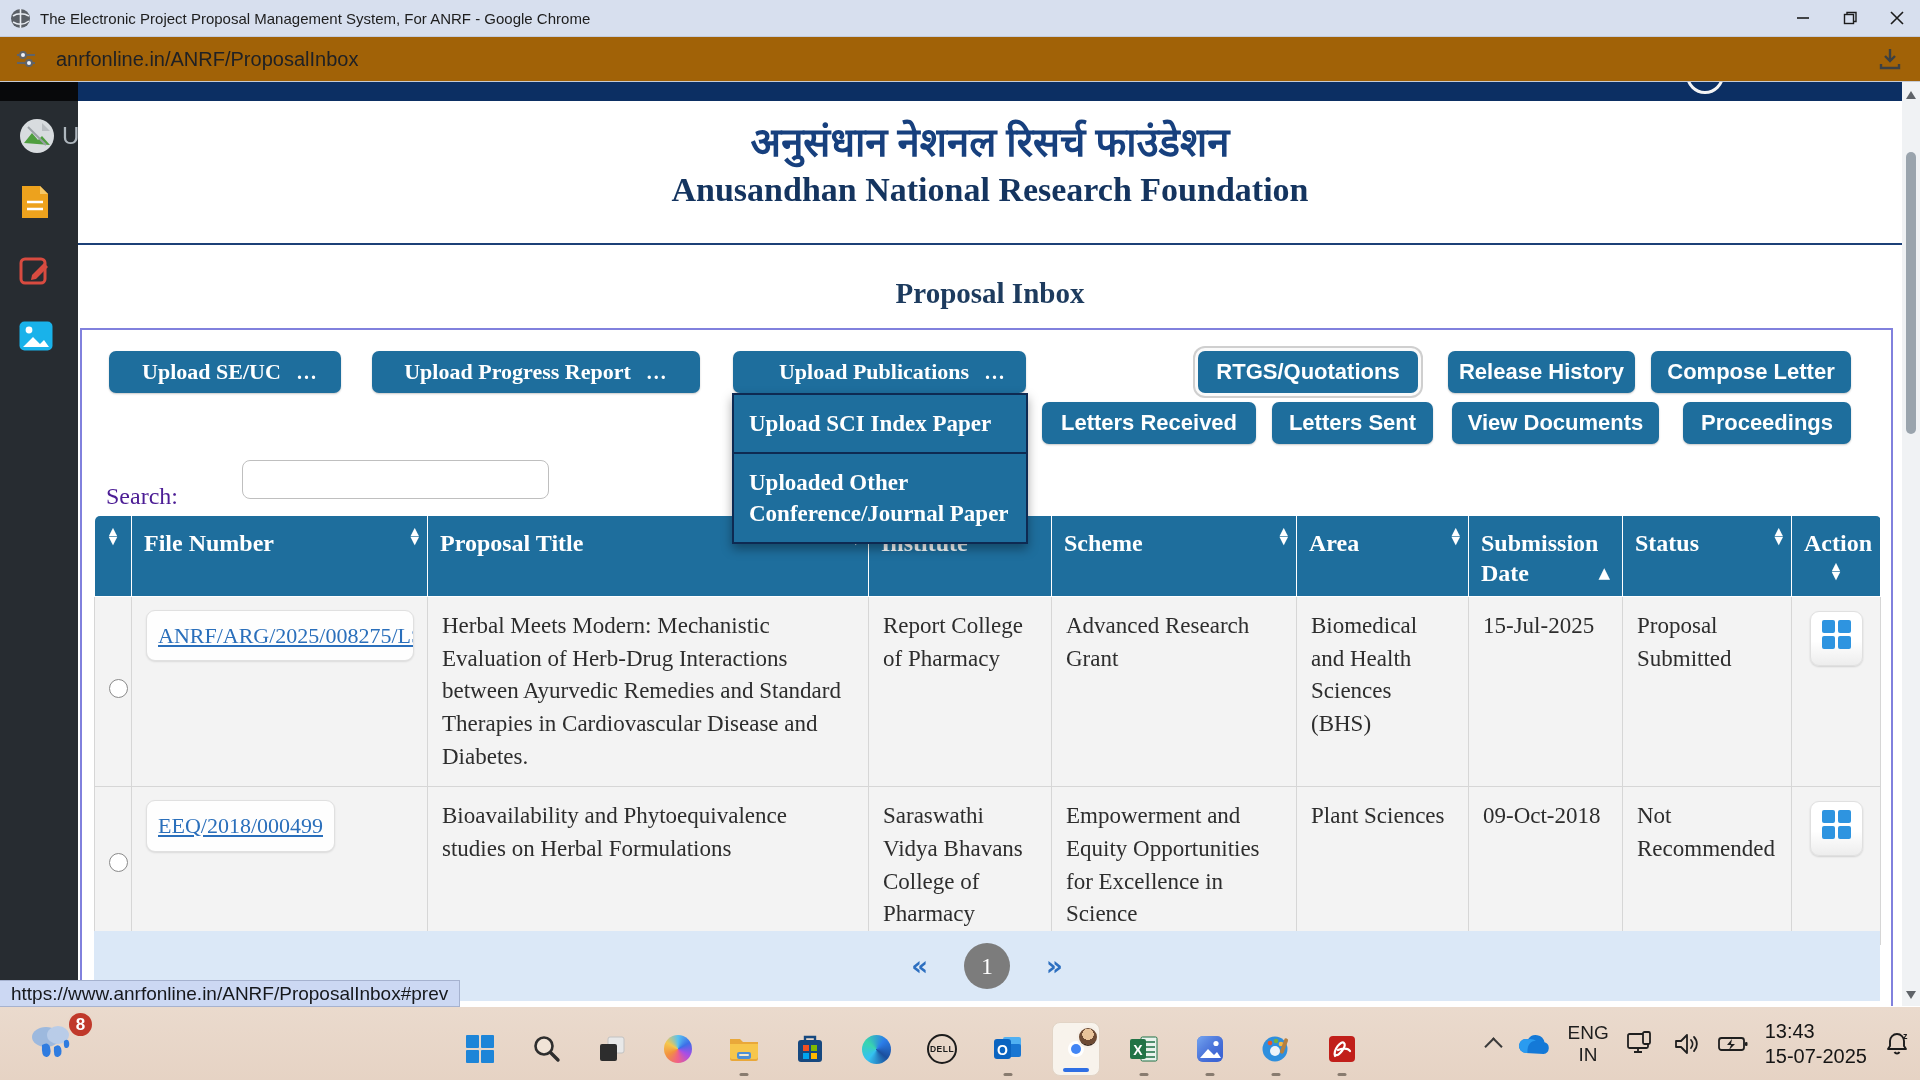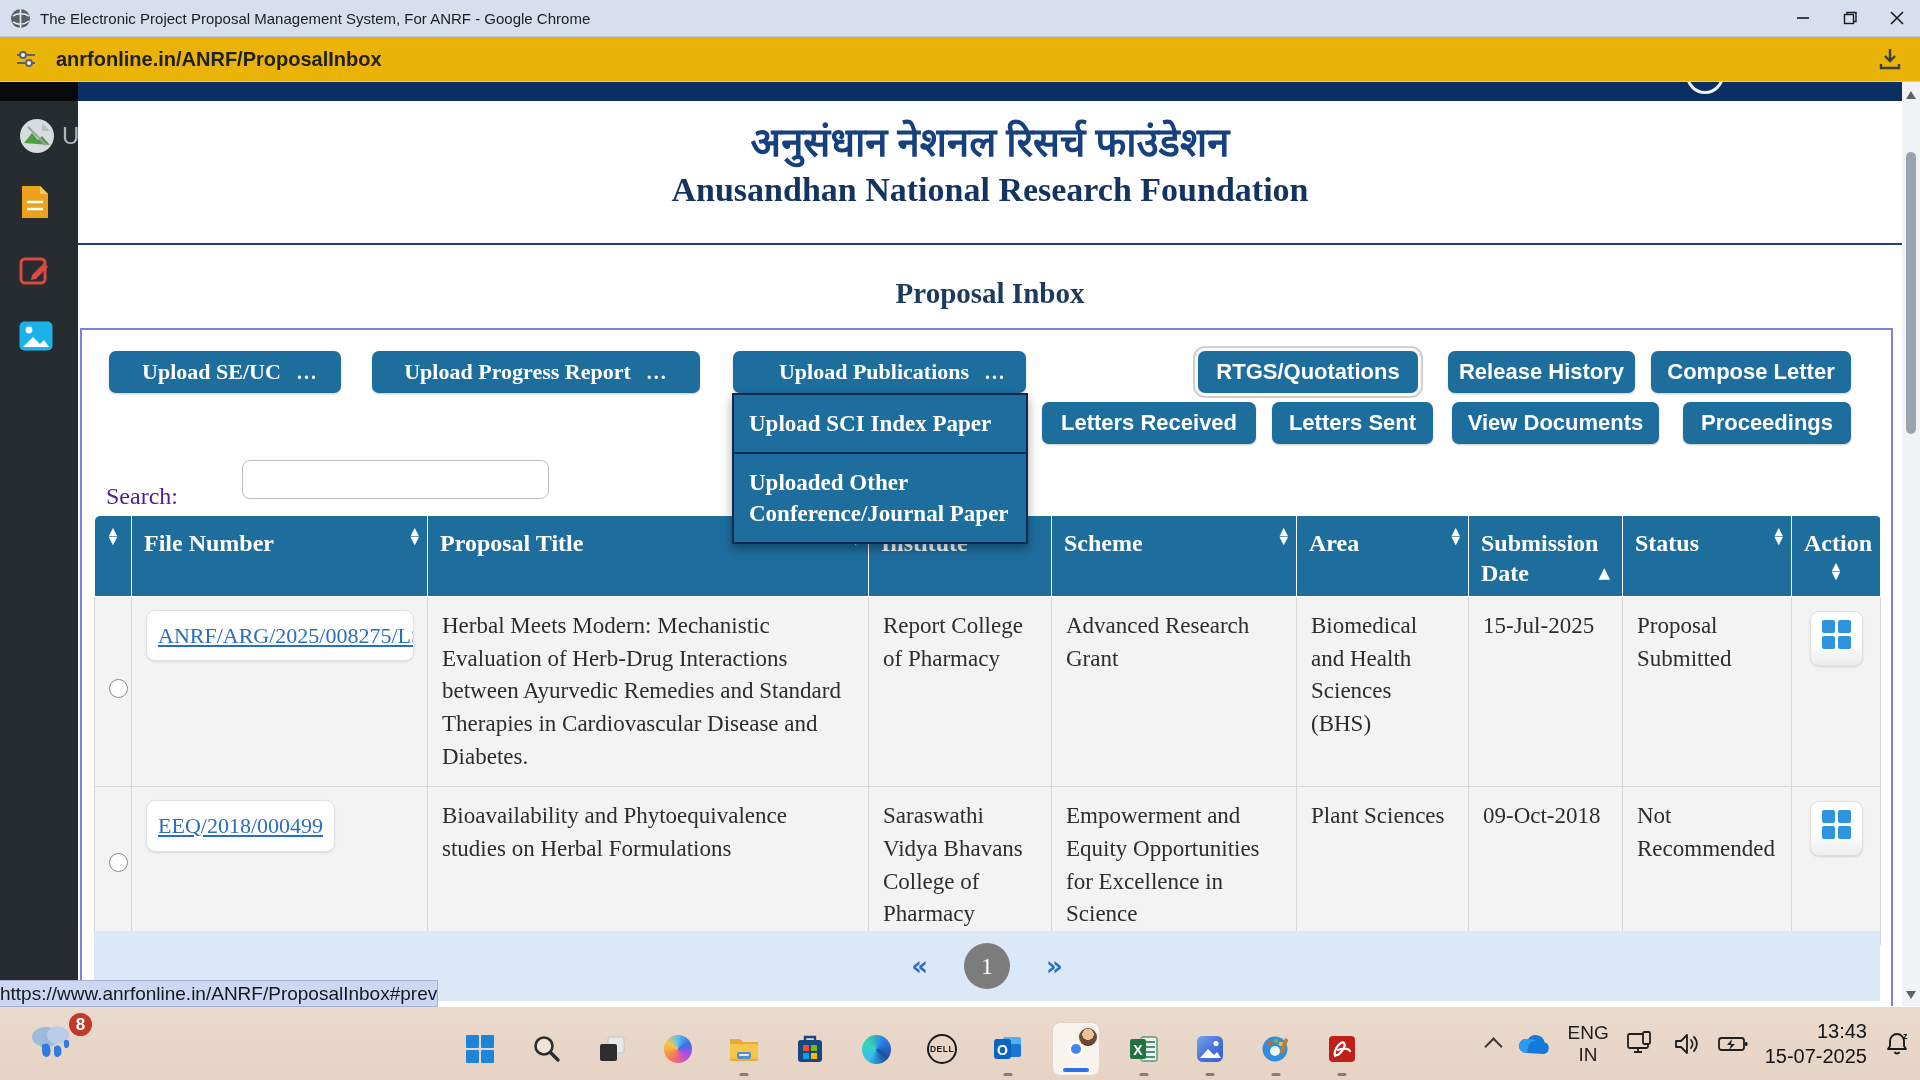--- a/index.html
+++ b/index.html
@@ -7,22 +7,22 @@
   body { position:relative; overflow:hidden; background:#fff; font-family:"Liberation Sans",sans-serif; }
 
   
   .titlebar { position:absolute; top:0; left:0; width:1920px; height:37px; background:#d7dfee;
     display:flex; align-items:center; border-bottom:1px solid #c2cbdd; }
   .titlebar .favicon { margin-left:10px; }
   .wtitle { margin-left:9px; font-size:15px; color:#1d1d1d; }
   .wcontrols { margin-left:auto; display:flex; height:100%; }
   .wbtn { width:47px; height:100%; display:flex; align-items:center; justify-content:center; }
 
-  .urlbar { position:absolute; top:37px; left:0; width:1920px; height:45px; background:#eab308;
-    display:flex; align-items:center; border-bottom:1px solid #c7cbd4;font-weight:bold; }
+  .urlbar { position:absolute; top:37px; left:0; width:1920px; height:45px; background:#a16207;
+    display:flex; align-items:center; border-bottom:1px solid #c7cbd4; }
   .tune { margin-left:14px; }
   .urltext { margin-left:18px; font-size:20px; color:#202124; }
   .dlicon { position:absolute; right:16px; top:8px; }
 
   
   .page { position:absolute; top:82px; left:0; width:1920px; height:924px; background:#fff; }
 
   .sidebar { position:absolute; left:0; top:0; width:78px; height:924px; background:#272c31; overflow:hidden; }
   .sidebar::before { content:""; position:absolute; top:0; left:0; right:0; height:19px; background:#08090b; }
   .side-item { position:absolute; left:0; width:200px; height:48px; display:flex; align-items:center; padding-left:18px; }
@@ -99,21 +99,21 @@
 
   
   .vscrollbar { position:absolute; right:0; top:0; width:18px; height:924px; background:#f0f2f4; }
   .sb-up { position:absolute; top:9px; left:4px; width:0; height:0; border-left:5px solid transparent;
     border-right:5px solid transparent; border-bottom:8px solid #5f6368; }
   .sb-down { position:absolute; bottom:7px; left:4px; width:0; height:0; border-left:5px solid transparent;
     border-right:5px solid transparent; border-top:8px solid #5f6368; }
   .sb-thumb { position:absolute; top:70px; left:4px; width:10px; height:282px; background:#9aa4ad; border-radius:6px; }
 
   .status-tooltip { position:absolute; left:0; top:980px; height:27px; max-width:700px; z-index:60;
-    background:#ccd8f3; border:1px solid #a6b2cf; border-left:none; padding:0 0; display:flex; align-items:center;
+    background:#ccd8f3; border:1px solid #a6b2cf; border-left:none; padding:0 11px; display:flex; align-items:center;
     font-size:19px; color:#16181c; white-space:nowrap; }
 
   
   .taskbar { position:absolute; top:1007px; left:0; width:1920px; height:73px;
     background:linear-gradient(#eadacd,#e6d3c4); z-index:70; }
   .weather { position:absolute; left:26px; top:8px; width:70px; height:56px; }
   .wbadge { position:absolute; right:2px; top:-4px; width:27px; height:27px; border-radius:50%; background:#c0392b;
     color:#fff; font-size:17px; font-weight:bold; display:flex; align-items:center; justify-content:center;
     border:2px solid #e9d8ca; }
   .task-icons { position:absolute; left:458px; top:0; height:84px; display:flex; align-items:center; gap:22px; }
@@ -130,21 +130,21 @@
     background:#fff; }
   .chrome-logo::before { content:""; position:absolute; left:11px; top:11px; width:10px; height:10px; border-radius:50%;
     background:#4285f4; z-index:1; }
   .chrome-avatar { position:absolute; right:-7px; top:-7px; width:22px; height:22px; border-radius:50%;
     background:radial-gradient(circle at 50% 35%, #e8c39a 0 38%, #6d4a33 39% 70%, #3a2a20 71%); border:2px solid #f6efe7; z-index:2; }
 
   .tray { position:absolute; right:10px; top:0; height:73px; display:flex; align-items:center; gap:17px; }
   .chev { width:13px; height:13px; border-left:2.5px solid #3a3a3a; border-top:2.5px solid #3a3a3a;
     transform:rotate(45deg); margin-top:6px; }
   .lang { text-align:center; font-size:19px; color:#1e1e1e; line-height:1.15; cursor:pointer; }
-  .clock { text-align:right; font-size:20px; color:#151515; line-height:1.25; cursor:pointer; }
+  .clock { text-align:left; font-size:20px; color:#151515; line-height:1.25; cursor:pointer; }
 
   .win-start { display:grid; grid-template-columns:13px 13px; gap:2px; }
   .win-start i { width:13px; height:13px; background:#1d85d8; border-radius:1px; }
 </style>
 </head>
 <body>
 
 <div class="titlebar">
   <svg class="favicon" width="21" height="21" viewBox="0 0 21 21">
     <circle cx="10.5" cy="10.5" r="9.5" fill="#5a5f66"></circle>

